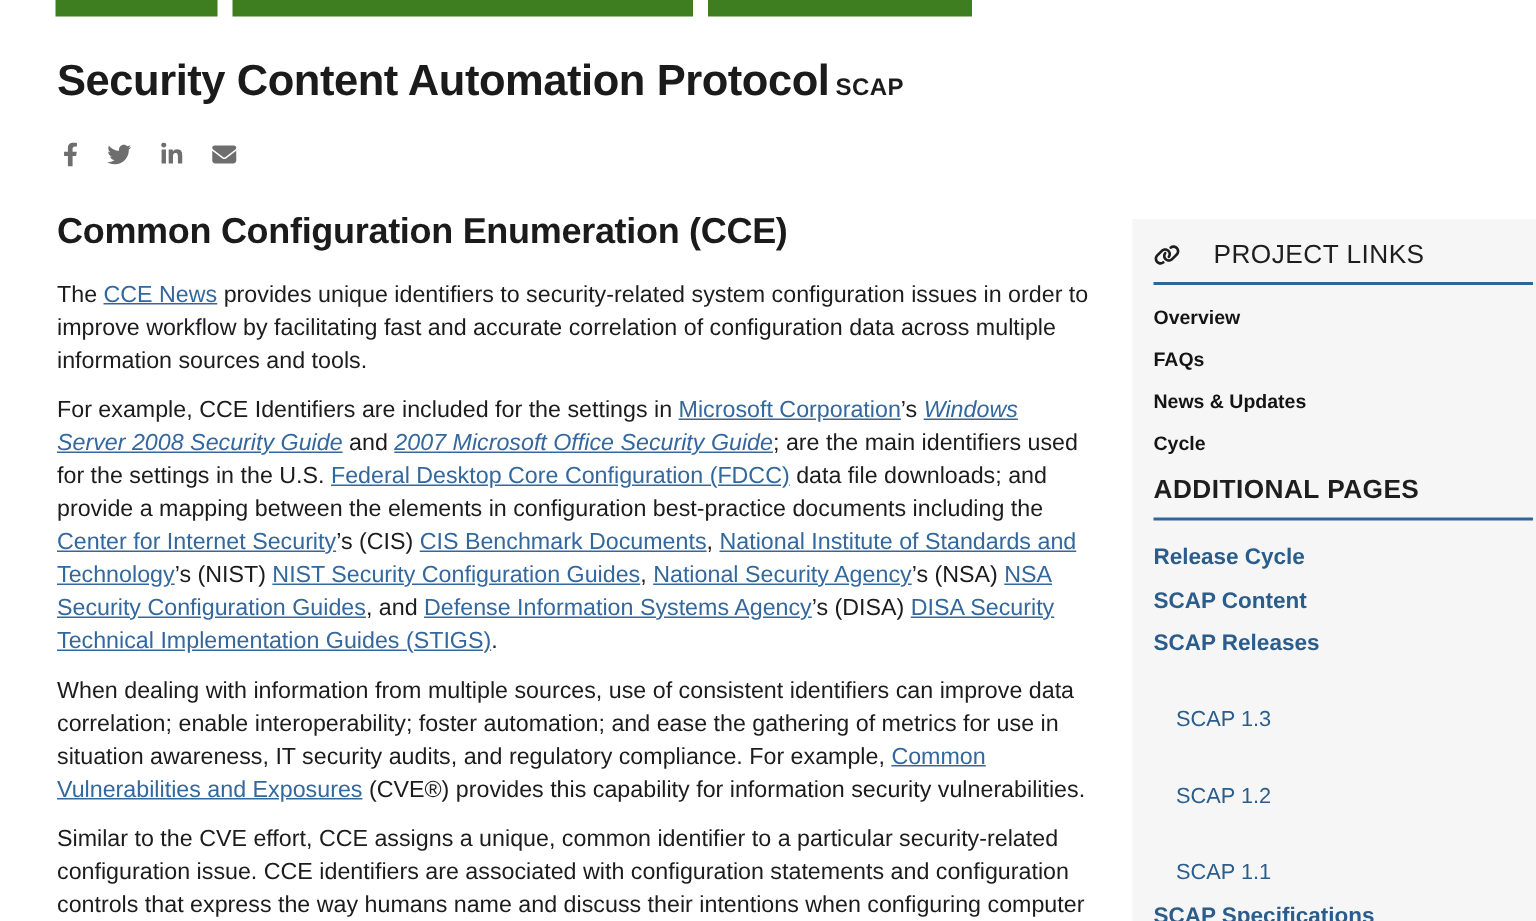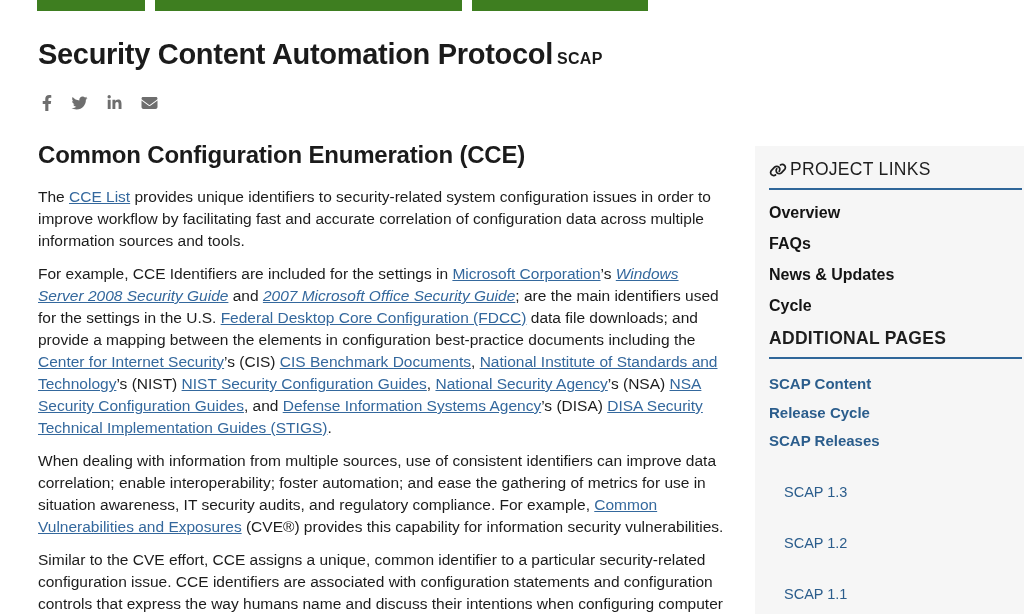--- a/index.html
+++ b/index.html
@@ -24,25 +24,25 @@
   
   .article { position:absolute; left:38px; top:141px; width:688px; }
   h2 { font-size:24px; font-weight:bold; color:#1b1b1b; letter-spacing:-0.2px; margin:0 0 17px 0; }
   .article p { font-size:15.5px; line-height:22px; margin:0 0 11px 0; color:#1c1c1c; }
   .article a { color:#34689d; text-decoration:underline; cursor:pointer; }
   .article a.it { font-style:italic; }
 
   
   .sidebar { position:absolute; left:755px; top:146px; width:269px; height:468px;
     background:#f6f6f6; padding:13px 0 0 14px; }
-  .sb-head { display:flex; align-items:center; gap:3px; font-size:17.5px; color:#1e1e1e;
+  .sb-head { display:flex; align-items:center; gap:22px; font-size:17.5px; color:#1e1e1e;
     letter-spacing:0.3px; border-bottom:2px solid #2f6699; padding-bottom:8px; margin-right:2px; }
   .sb-head svg { fill:#1e1e1e; height:14px; width:18px; }
   .pl-list { margin:14px 0 4px 0; }
-  .pl-item { font-size:16px; font-weight:bold; color:#141414; margin-bottom:13px; cursor:pointer; }
+  .pl-item { font-size:13px; font-weight:bold; color:#141414; margin-bottom:13px; cursor:pointer; }
   .ap-head { margin-top:10px;font-weight:bold; }
   .ap-list { margin-top:16px; }
   .ap-item { font-size:15px; font-weight:bold; color:#2b5d8c; margin-bottom:11.5px; cursor:pointer; }
   .ap-item.sub { font-weight:normal; font-size:14.5px; padding-left:15px; margin-bottom:12px;margin-top:35px; }
 </style>
 </head>
 <body>
 
 <div class="page">
 
@@ -74,21 +74,21 @@
           <svg viewBox="0 0 512 512" style="width:17px">
             <path d="M48 64C21.5 64 0 85.5 0 112c0 15.1 7.1 29.3 19.2 38.4L236.8 313.6c11.4 8.5 27 8.5 38.4 0L492.8 150.4c12.1-9.1 19.2-23.3 19.2-38.4c0-26.5-21.5-48-48-48H48zM0 176V384c0 35.3 28.7 64 64 64H448c35.3 0 64-28.7 64-64V176L294.4 339.2c-22.8 17.1-54 17.1-76.8 0L0 176z"></path>
           </svg>
         </span>
       </div>
   </header>
 
   <main class="article">
     <h2>Common Configuration Enumeration (CCE)</h2>
     <div id="paragraphs">
-        <p><span>The </span><a class="">CCE List</a><span> provides unique identifiers to security-related system configuration issues in order to improve workflow by facilitating fast and accurate correlation of configuration data across multiple information sources and tools.</span></p>
+        <p><span>The </span><a class="">CCE News</a><span> provides unique identifiers to security-related system configuration issues in order to improve workflow by facilitating fast and accurate correlation of configuration data across multiple information sources and tools.</span></p>
         <p><span>For example, CCE Identifiers are included for the settings in </span><a class="">Microsoft Corporation</a><span>’s </span><a class="it">Windows Server 2008 Security Guide</a><span> and </span><a class="it">2007 Microsoft Office Security Guide</a><span>; are the main identifiers used for the settings in the U.S. </span><a class="">Federal Desktop Core Configuration (FDCC)</a><span> data file downloads; and provide a mapping between the elements in configuration best-practice documents including the </span><a class="">Center for Internet Security</a><span>’s (CIS) </span><a class="">CIS Benchmark Documents</a><span>, </span><a class="">National Institute of Standards and Technology</a><span>’s (NIST) </span><a class="">NIST Security Configuration Guides</a><span>, </span><a class="">National Security Agency</a><span>’s (NSA) </span><a class="">NSA Security Configuration Guides</a><span>, and </span><a class="">Defense Information Systems Agency</a><span>’s (DISA) </span><a class="">DISA Security Technical Implementation Guides (STIGS)</a><span>.</span></p>
         <p><span>When dealing with information from multiple sources, use of consistent identifiers can improve data correlation; enable interoperability; foster automation; and ease the gathering of metrics for use in situation awareness, IT security audits, and regulatory compliance. For example, </span><a class="">Common Vulnerabilities and Exposures</a><span> (CVE®) provides this capability for information security vulnerabilities.</span></p>
         <p><span>Similar to the CVE effort, CCE assigns a unique, common identifier to a particular security-related configuration issue. CCE identifiers are associated with configuration statements and configuration controls that express the way humans name and discuss their intentions when configuring computer systems. In this way, the use of CCE-IDs as tags provide a bridge between natural language, prose-based configuration guidance documents and</span></p>
       </div>
   </main>
 
   <aside class="sidebar">
     <div class="sb-head">
       <svg viewBox="0 0 640 512">
           <path d="M579.8 267.7c56.5-56.5 56.5-148 0-204.5c-50-50-128.8-56.5-186.3-15.4l-1.6 1.1c-14.4 10.3-17.7 30.3-7.4 44.6s30.3 17.7 44.6 7.4l1.6-1.1c32.1-22.9 76-19.3 103.8 8.6c31.5 31.5 31.5 82.5 0 114L422.3 334.8c-31.5 31.5-82.5 31.5-114 0c-27.9-27.9-31.5-71.8-8.6-103.8l1.1-1.6c10.3-14.4 6.9-34.4-7.4-44.6s-34.4-6.9-44.6 7.4l-1.1 1.6C206.5 251.2 213 330 263 380c56.5 56.5 148 56.5 204.5 0L579.8 267.7zM60.2 244.3c-56.5 56.5-56.5 148 0 204.5c50 50 128.8 56.5 186.3 15.4l1.6-1.1c14.4-10.3 17.7-30.3 7.4-44.6s-30.3-17.7-44.6-7.4l-1.6 1.1c-32.1 22.9-76 19.3-103.8-8.6C74 372 74 321 105.5 289.5L217.7 177.2c31.5-31.5 82.5-31.5 114 0c27.9 27.9 31.5 71.8 8.6 103.9l-1.1 1.6c-10.3 14.4-6.9 34.4 7.4 44.6s34.4 6.9 44.6-7.4l1.1-1.6C433.5 260.8 427 182 377 132c-56.5-56.5-148-56.5-204.5 0L60.2 244.3z"></path>
@@ -99,22 +99,22 @@
         <div class="pl-item">Overview</div>
         <div class="pl-item">FAQs</div>
         <div class="pl-item">News &amp; Updates</div>
         <div class="pl-item">Cycle</div>
       </nav>
 
     <div class="sb-head ap-head">
       <span>ADDITIONAL PAGES</span>
     </div>
     <nav class="ap-list" id="additional-pages">
+        <div class="ap-item">Release Cycle</div>
         <div class="ap-item">SCAP Content</div>
-        <div class="ap-item">Release Cycle</div>
         <div class="ap-item">SCAP Releases</div>
         <div class="ap-item sub">SCAP 1.3</div>
         <div class="ap-item sub">SCAP 1.2</div>
         <div class="ap-item sub">SCAP 1.1</div>
         <div class="ap-item">SCAP Specifications</div>
       </nav>
   </aside>
 
 </div>
 

